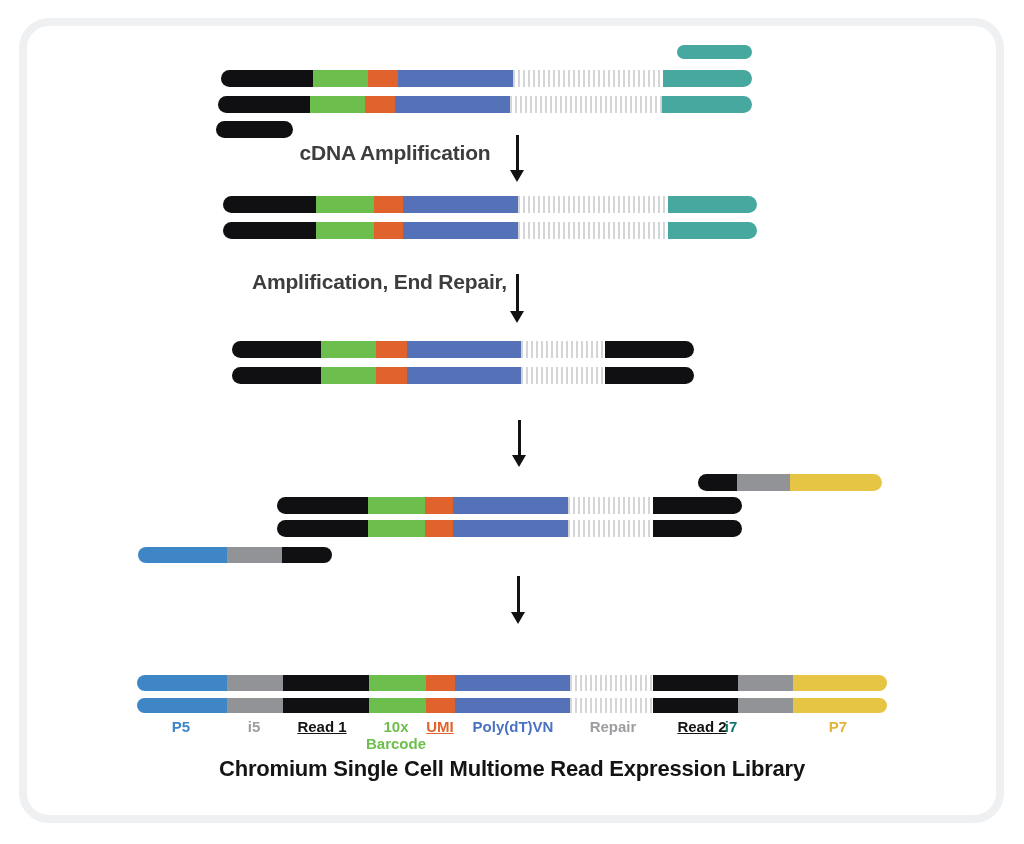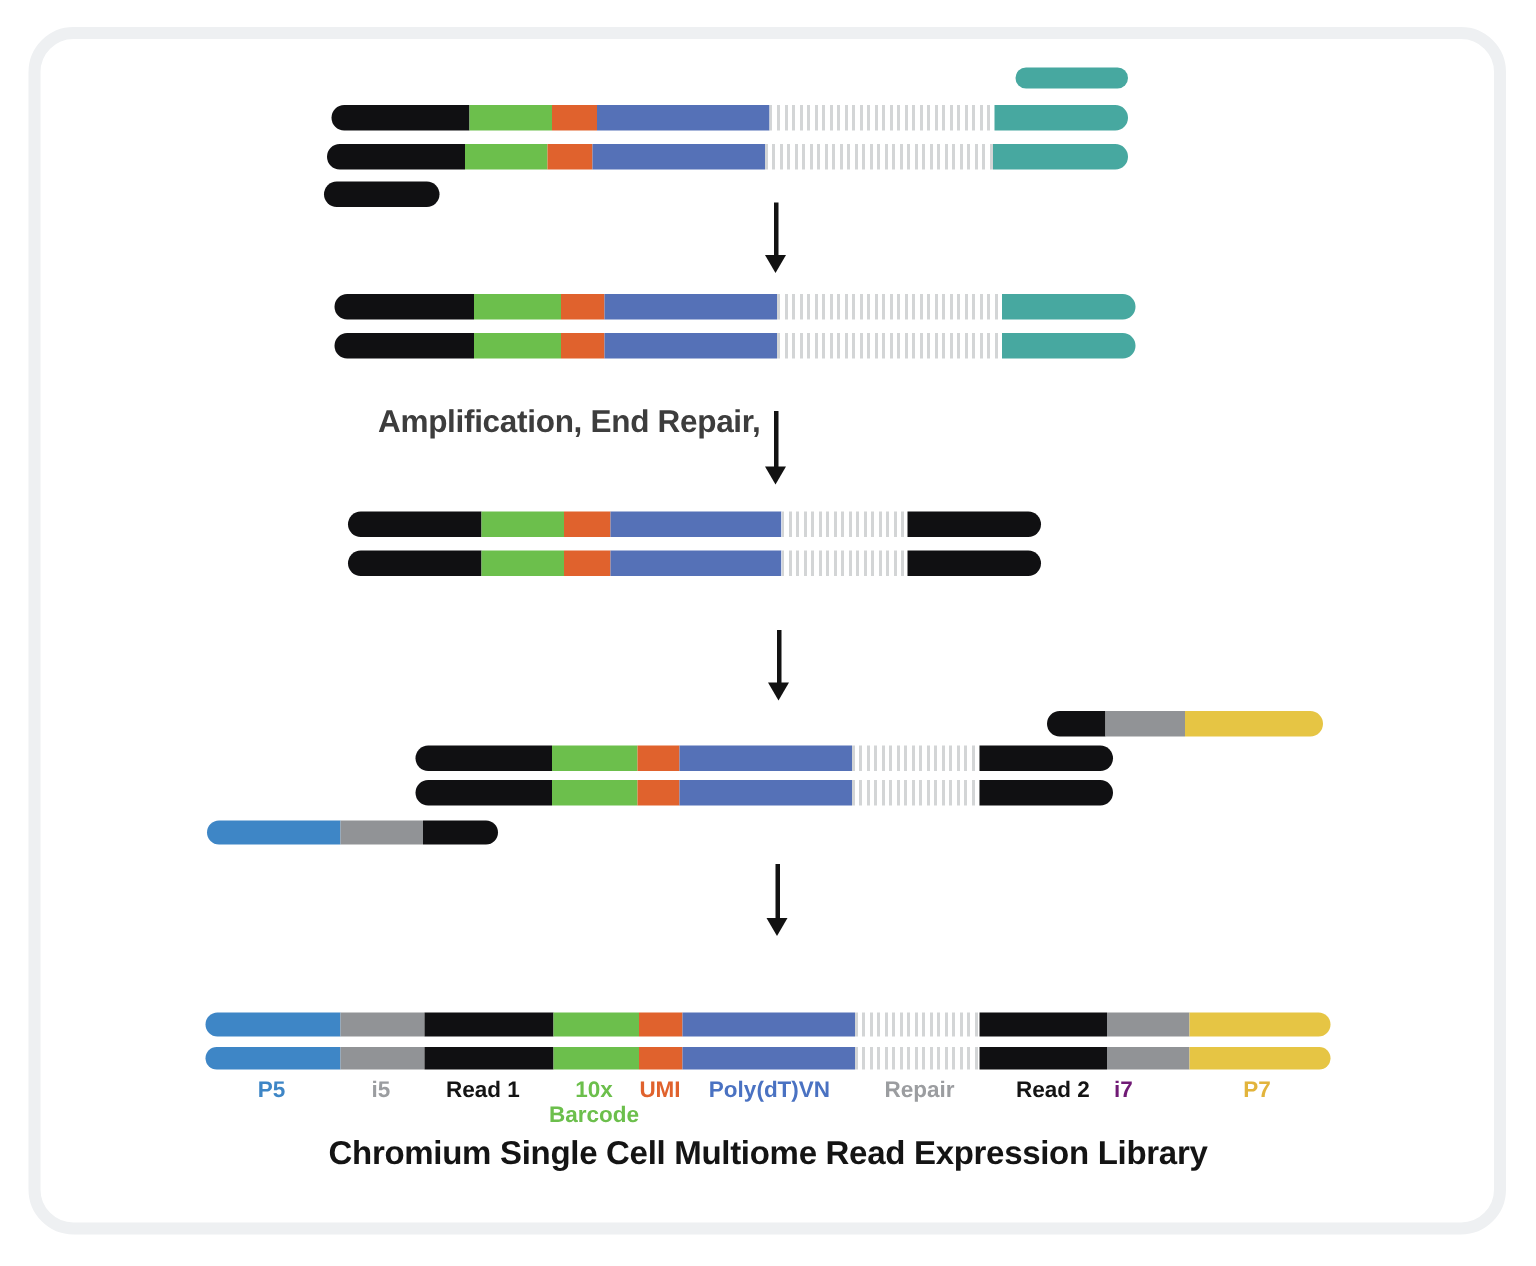--- a/index.html
+++ b/index.html
@@ -14,21 +14,21 @@
   .step1{left:275px;top:141px;width:240px;text-align:center;color:#3d3d3d;}
   .step2{left:170px;top:270px;width:337px;text-align:right;color:#3d3d3d;}
   .step3{left:275px;top:588px;width:230px;text-align:center;color:#141414;}
   .arrow{position:absolute;width:14px;}
   .arrow-line{position:absolute;left:5.5px;top:0;width:3px;background:#121212;}
   .arrow-head{position:absolute;left:0;bottom:0;width:0;height:0;
               border-left:7px solid transparent;border-right:7px solid transparent;
               border-top:12px solid #121212;}
   .lib-label{position:absolute;top:718px;transform:translateX(-50%);text-align:center;
              font-size:15px;font-weight:600;line-height:17px;white-space:nowrap;}
-  .lib-label.bold{font-weight:700;}
+  .lib-label.bold{font-weight:700;text-decoration:underline;}
   .title{position:absolute;left:0;top:756px;width:1024px;text-align:center;
          font-size:22px;font-weight:700;color:#141414;letter-spacing:-0.2px;}
 </style>
 </head>
 <body>
 
 <div class="page">
   <div class="card"></div>
 
   <div id="strands">
@@ -149,20 +149,21 @@
       <div class="arrow" style="left: 512px; top: 420px; height: 47px;">
         <span class="arrow-line" style="height: 37px;"></span>
         <span class="arrow-head"></span>
       </div>
       <div class="arrow" style="left: 511px; top: 576px; height: 48px;">
         <span class="arrow-line" style="height: 38px;"></span>
         <span class="arrow-head"></span>
       </div>
     </div>
 
+  <div class="step step1">cDNA Amplification</div>
 
   <div class="step step2">
     <div>Amplification, End Repair,</div>
   </div>
 
 
   <div id="labels">
       <div class="lib-label" style="left: 181px; color: rgb(62, 134, 198);">
         <div>P5</div>
       </div>
@@ -181,21 +182,21 @@
       </div>
       <div class="lib-label" style="left: 513px; color: rgb(74, 114, 194);">
         <div>Poly(dT)VN</div>
       </div>
       <div class="lib-label" style="left: 613px; color: rgb(155, 157, 160);">
         <div>Repair</div>
       </div>
       <div class="lib-label bold" style="left: 702px; color: rgb(20, 20, 20);">
         <div>Read 2</div>
       </div>
-      <div class="lib-label" style="left: 749px; color: #701a75;">
+      <div class="lib-label" style="left: 731px; color: #0f766e;">
         <div>i7</div>
       </div>
       <div class="lib-label" style="left: 838px; color: rgb(226, 180, 60);">
         <div>P7</div>
       </div>
     </div>
 
   <div class="title">Chromium Single Cell Multiome Read Expression Library</div>
 </div>
 

